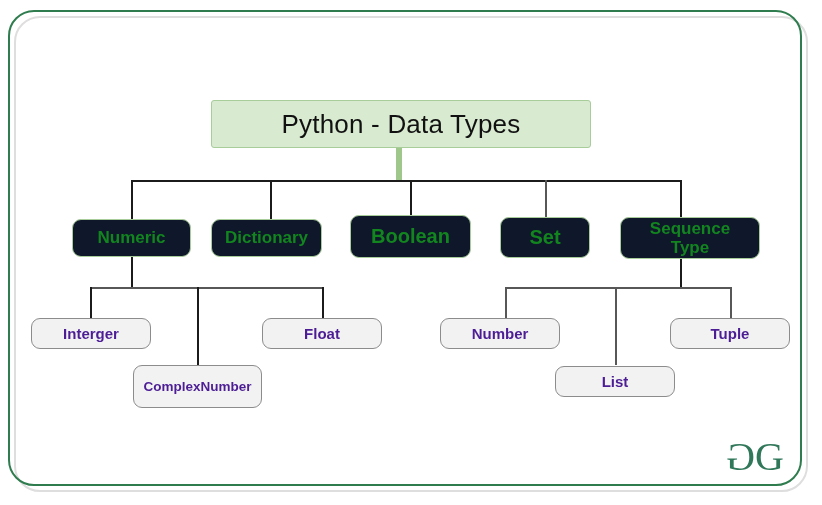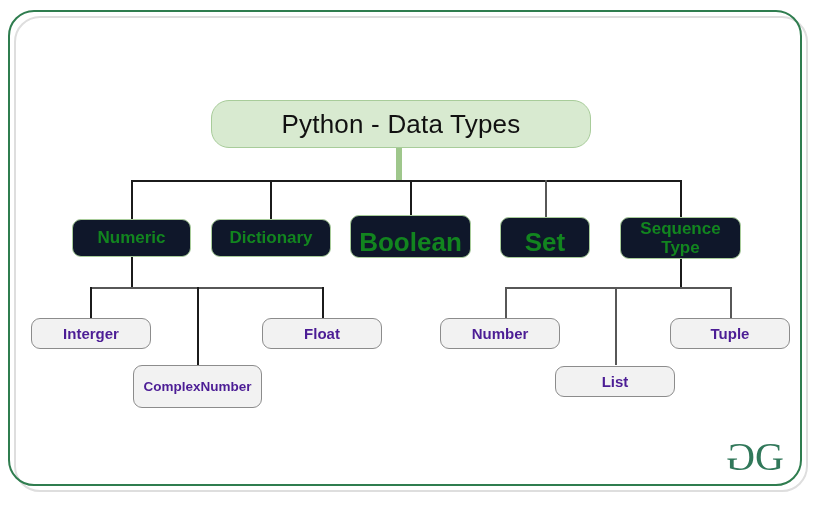--- a/index.html
+++ b/index.html
@@ -64,33 +64,32 @@
     text-align: center;
     border-radius: 9px;
   }
   .node-root {
     background: #d8ead0;
     border: 1px solid #a8cc9a;
     color: #111111;
     font-size: 26px;
     font-weight: 400;
     letter-spacing: .2px;
-    border-radius: 18px;
+    border-radius: 3px;
   }
   .node-l2 {
     background: #0f172a;
     border: 1px solid #a8cc9a;
     color: #12851f;
     font-weight: bold;
     font-size: 17px;
     line-height: 1.12;
   }
   .node-l2.big {
-    font-size: 26px;
-    align-items: flex-end;
+    font-size: 20px;
   }
   .node-leaf {
     background: #f2f2f2;
     border: 1px solid #8c8c8c;
     color: #4c1d95;
     font-weight: bold;
     font-size: 15px;
     line-height: 1.15;
   }
   .node-leaf.small {
@@ -128,33 +127,33 @@
   <div class="line" style="left:131px; top:180px; width:1.5px; height:39px;"></div>
   <div class="line" style="left:270px; top:180px; width:1.5px; height:39px;"></div>
   <div class="line" style="left:410px; top:180px; width:1.5px; height:35px;"></div>
   <div class="line gray" style="left:545px; top:180px; width:1.5px; height:39px;"></div>
   <div class="line" style="left:680px; top:180px; width:1.5px; height:37px;"></div>
 
   <div class="node node-l2" style="left:72px; top:219px; width:119px; height:38px;">
     <span>Numeric</span>
   </div>
 
-  <div class="node node-l2" style="left:211px; top:219px; width:120px; height:38px;">
+  <div class="node node-l2" style="left:211px; top:219px; width:111px; height:38px;">
     <span>Dictionary</span>
   </div>
 
   <div class="node node-l2 big" style="left:350px; top:215px; width:121px; height:43px;">
     <span>Boolean</span>
   </div>
 
   <div class="node node-l2 big" style="left:500px; top:217px; width:90px; height:41px;">
     <span>Set</span>
   </div>
 
-  <div class="node node-l2" style="left:620px; top:217px; width:121px; height:42px; flex-direction:column;">
+  <div class="node node-l2" style="left:620px; top:217px; width:140px; height:42px; flex-direction:column;">
     <span>Sequence</span>
     <span>Type</span>
   </div>
 
   <div class="line" style="left:131px; top:257px; width:1.5px; height:31px;"></div>
 
   <div class="line gray" style="left:90px; top:287px; width:233px; height:1.5px;"></div>
 
   <div class="line" style="left:90px; top:287px; width:1.5px; height:31px;"></div>
   <div class="line" style="left:197px; top:287px; width:1.5px; height:78px;"></div>

